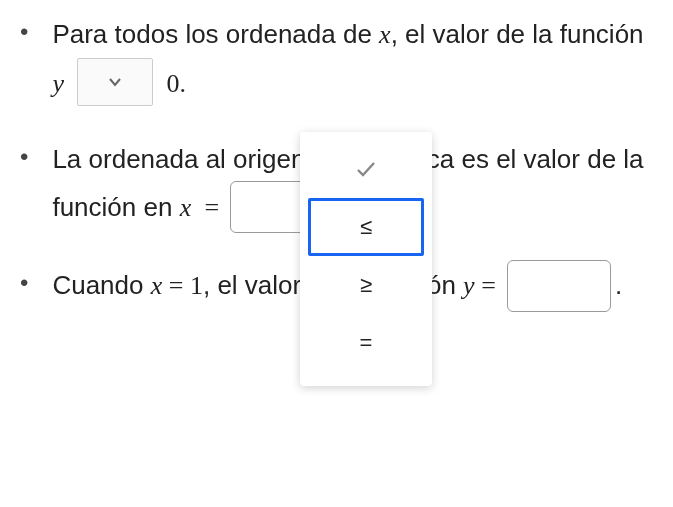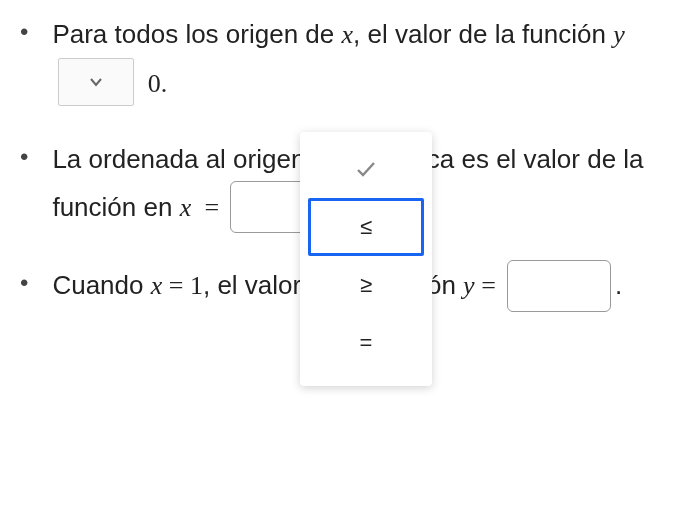--- a/index.html
+++ b/index.html
@@ -81,21 +81,21 @@
       stroke: #888; stroke-width: 2.4; fill: none;
     }
   </style>
 </head>
 <body>
 
 <ul>
   <li>
     <span class="bullet">•</span>
     <div class="content">
-      <span>Para todos los origen de </span><span class="math">x</span><span>, el valor de la función </span><span class="math">y</span>
+      <span>Para todos los ordenada de </span><span class="math">x</span><span>, el valor de la función </span><span class="math">y</span>
       <span class="select-collapsed">
         <svg class="chevron-down" viewBox="0 0 16 16">
             <polyline points="3,5 8,11 13,5"></polyline>
           </svg>
       </span>
       <span class="math-plain">0.</span>
     </div>
   </li>
 
   <li>

